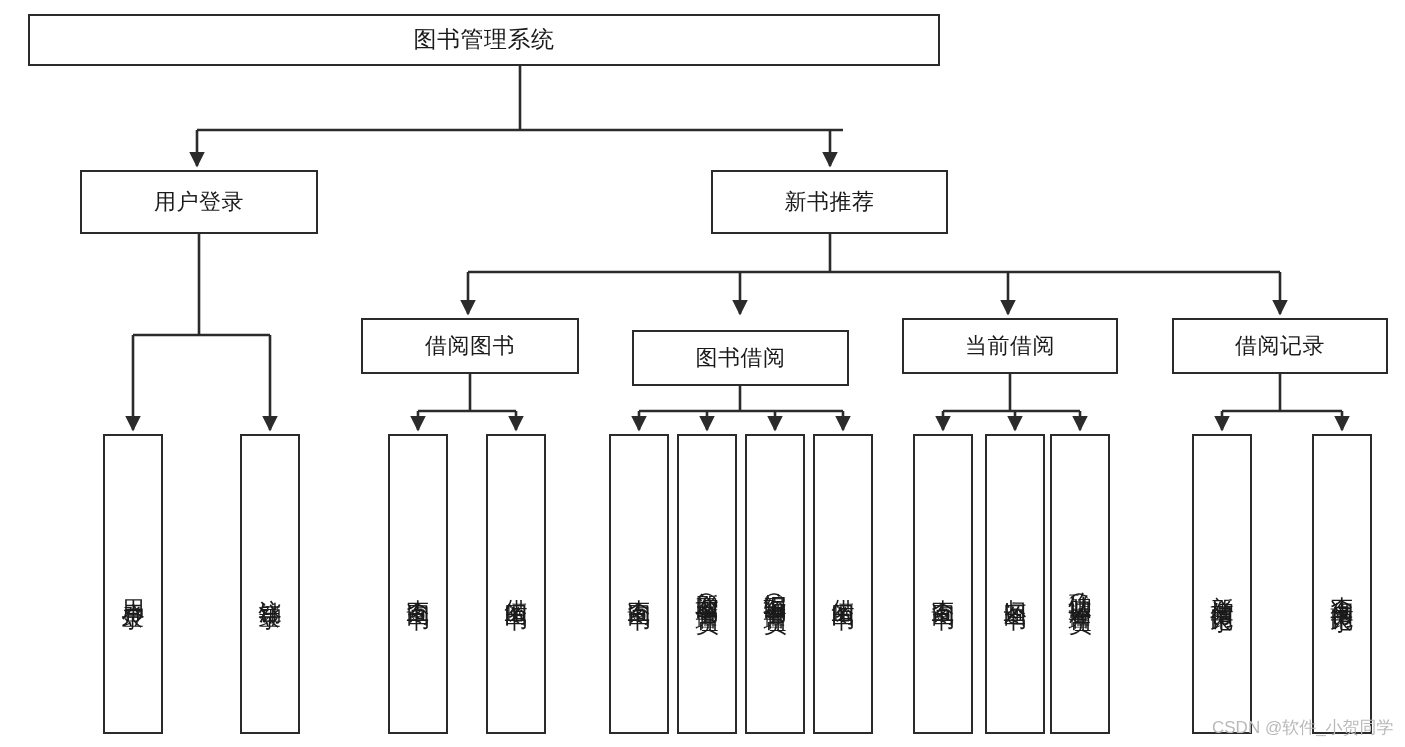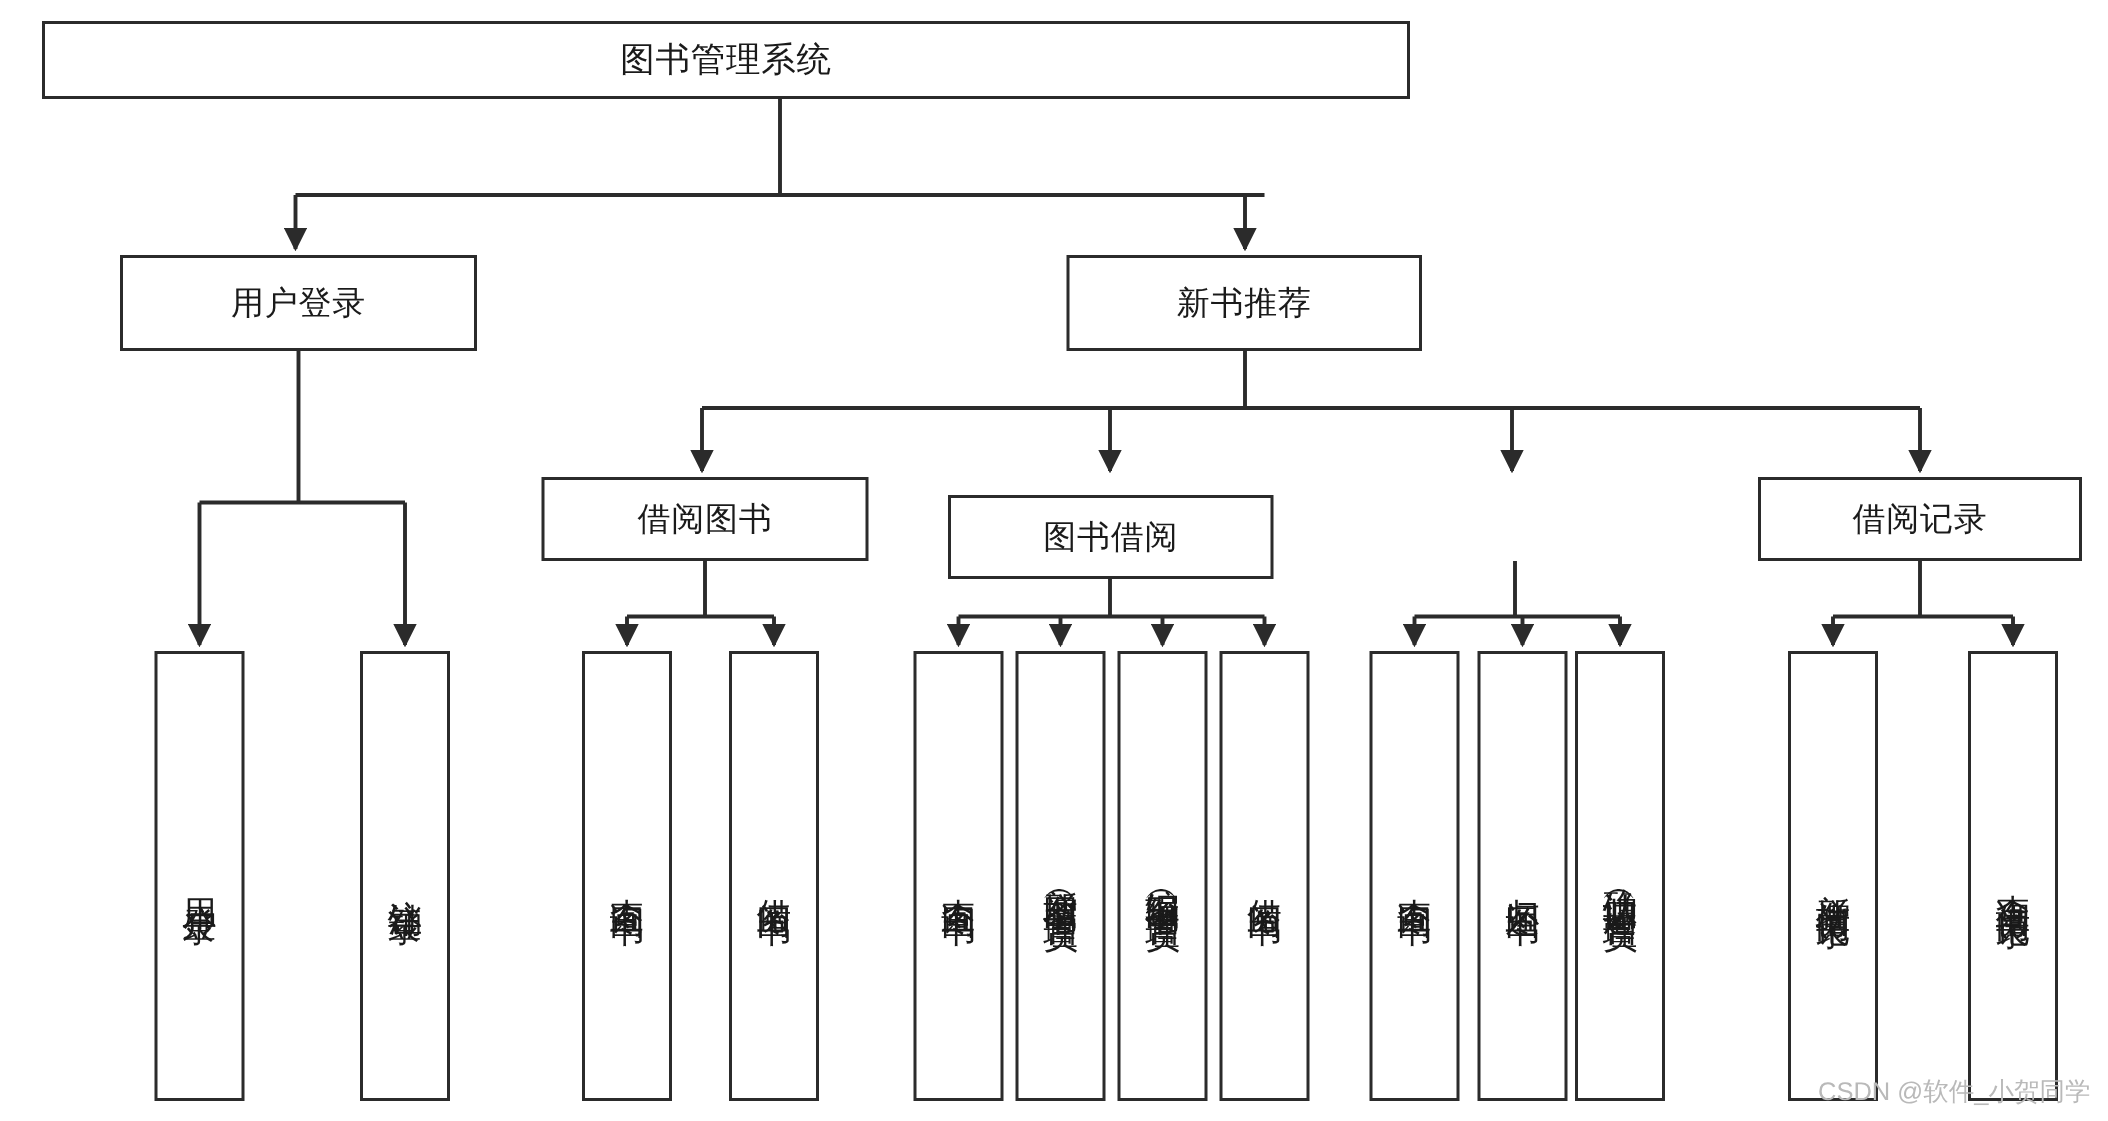--- a/index.html
+++ b/index.html
@@ -133,20 +133,23 @@
   <div class="node horiz" style="left:711px; top:170px; width:237px; height:64px;">
     <span class="lbl">新书推荐</span>
   </div>
 
   <div class="node horiz" style="left:361px; top:318px; width:218px; height:56px;">
     <span class="lbl">借阅图书</span>
   </div>
   <div class="node horiz" style="left:632px; top:330px; width:217px; height:56px;">
     <span class="lbl">图书借阅</span>
   </div>
+  <div class="node horiz" style="left:902px; top:318px; width:216px; height:56px;">
+    <span class="lbl">当前借阅</span>
+  </div>
   <div class="node horiz" style="left:1172px; top:318px; width:216px; height:56px;">
     <span class="lbl">借阅记录</span>
   </div>
 
   <div class="node vert" style="left:103px; top:434px; width:60px; height:300px;">
     <span class="lbl">用户登录</span>
   </div>
   <div class="node vert" style="left:240px; top:434px; width:60px; height:300px;">
     <span class="lbl">注销登录</span>
   </div>

